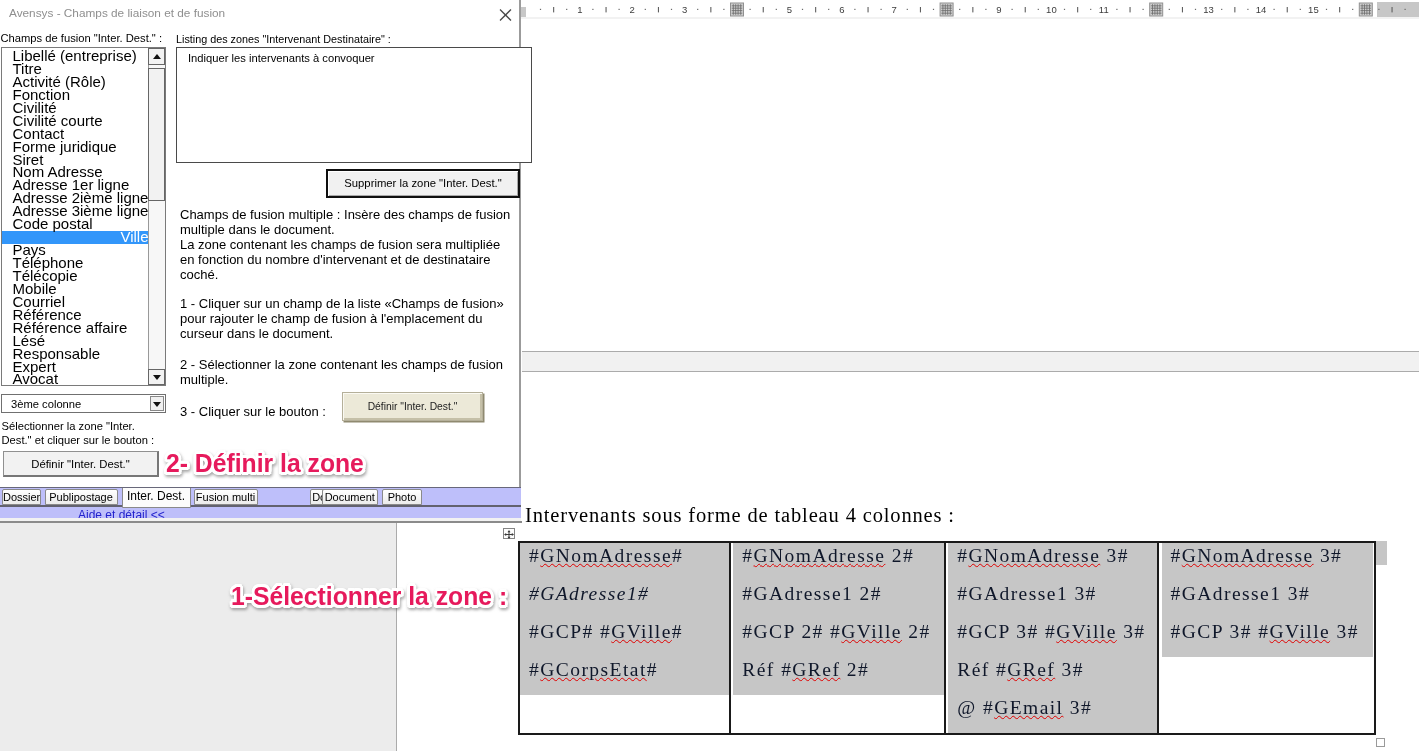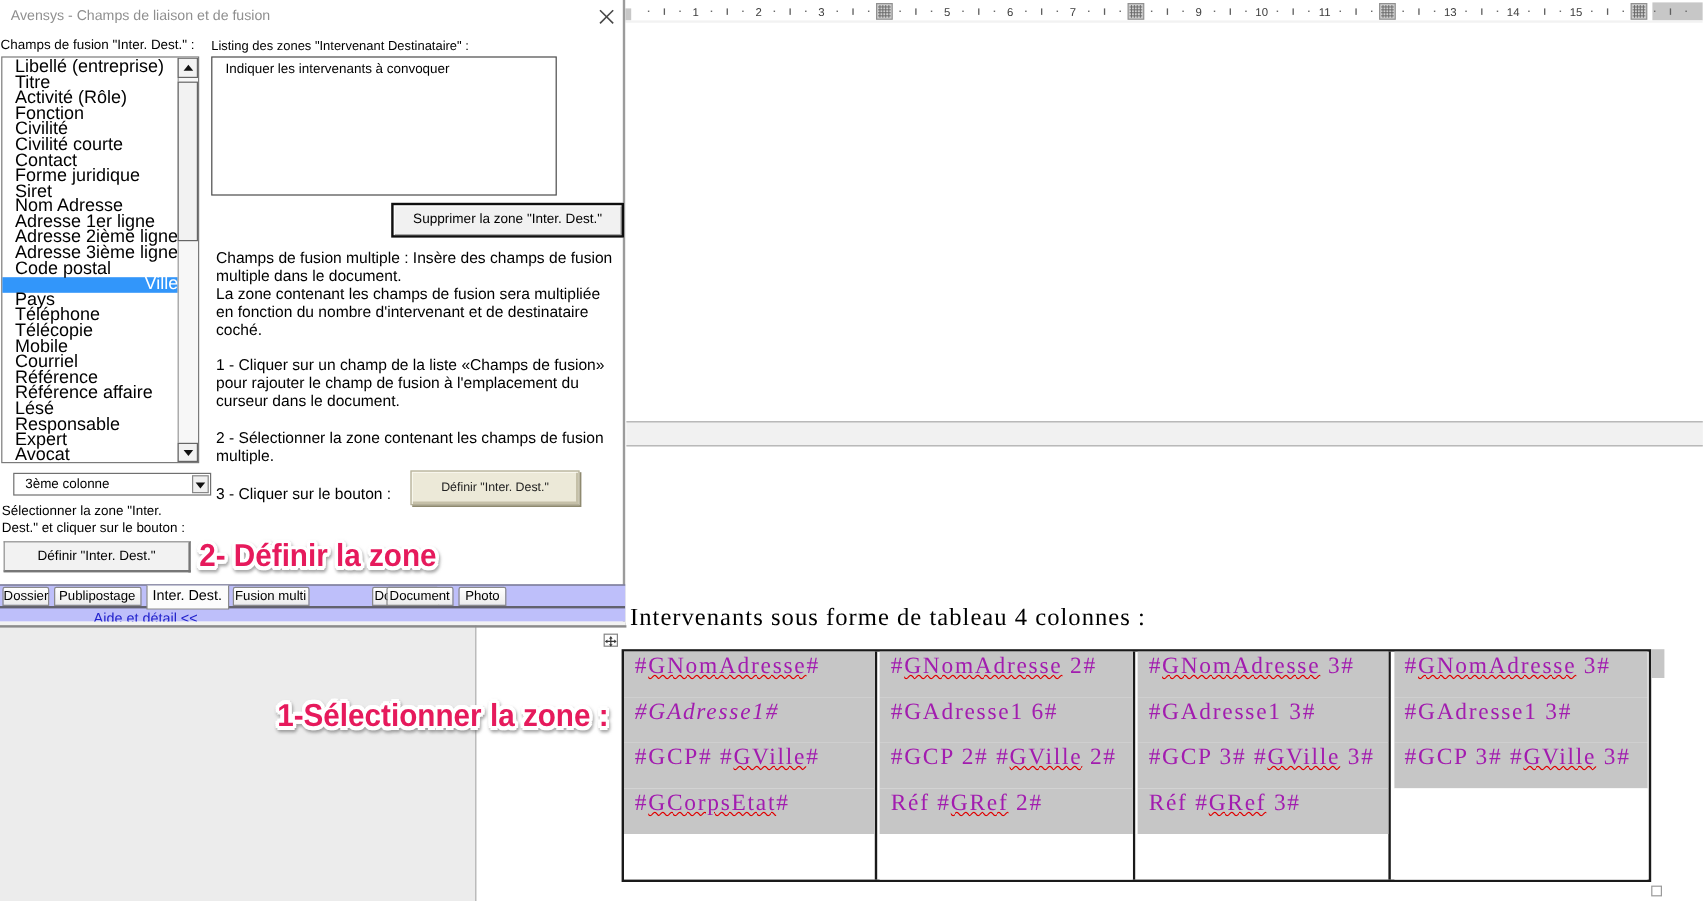--- a/index.html
+++ b/index.html
@@ -13,21 +13,21 @@
 #bl-gray { left:0; top:521px; width:396px; height:230px; background:#ececec; }
 #pageedge { left:396px; top:521px; width:1px; height:230px; background:#ababab; }
 
 #heading { left:525px; top:504px; font-family:"Liberation Serif", serif;
   font-size:20.5px; color:#000; white-space:nowrap; letter-spacing:0.85px; }
 
 
 #tbl { left:518px; top:540.5px; width:857.5px; height:194px; border:2px solid #1a1a1a; }
 .tcol { position:absolute; top:0; height:190px; }
 .tline { height:38px; font-family:"Liberation Serif", serif; font-size:19.5px;
-  line-height:26px; padding:0 0 0 9px; white-space:nowrap; color:#a21caf; letter-spacing:1.45px; }
+  line-height:26px; padding:0 0 0 9px; white-space:nowrap; color:#0f172a; letter-spacing:1.45px; }
 .sq { text-decoration:underline; text-decoration-style:wavy; text-decoration-color:#e00000;
   text-decoration-thickness:1px; text-underline-offset:1px; }
 #eorow { left:1375.5px; top:541px; width:11.5px; height:24px; background:#c6c6c6; }
 #resize { left:1375.5px; top:737.5px; width:9px; height:9px; background:#fff; border:1px solid #9a9a9a; }
 #movehandle { left:503px; top:528px; width:12px; height:11px; background:#fdfdfd; border:1px solid #848484; }
 
 
 .redann { position:absolute; font-weight:bold; font-size:26.5px; line-height:26.5px; color:#e61a5c;
   white-space:nowrap; transform:scaleX(0.933); transform-origin:0 0;
   text-shadow: -3px 0 0 #fff, 3px 0 0 #fff, 0 -3px 0 #fff, 0 3px 0 #fff,
@@ -56,33 +56,33 @@
 .sbbtn { position:absolute; left:148px; width:17px; height:17px; background:#f2f2f2; border:1px solid #666; }
 #sbup { top:48px; }
 #sbdown { top:368.5px; height:16.5px; }
 #sbthumb { position:absolute; left:148px; top:68px; width:17px; height:133px; background:#f2f2f2; border:1px solid #666; }
 .tri-up { position:absolute; left:3.5px; top:5px; width:0; height:0;
   border-left:4px solid transparent; border-right:4px solid transparent; border-bottom:5px solid #111; }
 .tri-down { position:absolute; left:3.5px; top:5px; width:0; height:0;
   border-left:4px solid transparent; border-right:4px solid transparent; border-top:5px solid #111; }
 
 
-#combo { left:11px; top:393.5px; width:164.5px; height:19.5px; background:#fff; border:1px solid #707070; }
+#combo { left:1px; top:393.5px; width:164.5px; height:19.5px; background:#fff; border:1px solid #707070; }
 #combo .txt { position:absolute; left:9px; top:3px; font-size:11.2px; }
 #combobtn { position:absolute; left:147.5px; top:1px; width:14.5px; height:15.5px;
   background:#f0f0f0; border:1px solid #888; }
 #combobtn .tri-down { left:2.5px; top:5px; border-left-width:4px; border-right-width:4px; border-top-width:5px; }
 
 
 #btnleft { left:3px; top:451px; width:156px; height:26px; background:#f2f2f2;
   border:1px solid #909090; border-right:2px solid #777; border-bottom:2px solid #777;
   font-size:11.3px; text-align:center; line-height:24px; }
 
 
-#listing { left:176px; top:47px; width:288px; height:115.5px; background:#fff; border:1px solid #4a4a4a; }
+#listing { left:176px; top:47px; width:356px; height:115.5px; background:#fff; border:1px solid #4a4a4a; }
 #listing .txt { position:absolute; left:11px; top:4px; font-size:11.2px; }
 
 
 #btnsup { left:326px; top:169px; width:194px; height:29px; background:#f1f1f1;
   border:2px solid #0f0f0f; font-size:11.3px; text-align:center; line-height:25px;
   box-shadow: inset 1px 1px 0 #fff, inset -1px -1px 0 #a8a8a8; }
 
 .instr { position:absolute; left:180px; font-size:13px; line-height:15.1px; color:#000; }
 
 
@@ -235,30 +235,31 @@
 
 <div class="abs" id="tbl">
     <div class="tcol" style="left:0.0px;width:211.3px;border-right:2px solid #1a1a1a;">
       <div class="tline" style="background:#c6c6c6;">#<span class="sq">GNomAdresse</span>#</div>
       <div class="tline" style="background:#c6c6c6;font-style:italic;">#GAdresse1#</div>
       <div class="tline" style="background:#c6c6c6;">#GCP# #<span class="sq">GVille</span>#</div>
       <div class="tline" style="background:#c6c6c6;">#<span class="sq">GCorpsEtat</span>#</div>
     </div>
     <div class="tcol" style="left:213.3px;width:212.9px;border-right:2px solid #1a1a1a;">
       <div class="tline" style="background:#c6c6c6;">#<span class="sq">GNomAdresse</span> 2#</div>
-      <div class="tline" style="background:#c6c6c6;">#GAdresse1 6#</div>
+      <div class="tline" style="background:#c6c6c6;">#GAdresse1 2#</div>
       <div class="tline" style="background:#c6c6c6;">#GCP 2# #<span class="sq">GVille</span> 2#</div>
       <div class="tline" style="background:#c6c6c6;">Réf #<span class="sq">GRef</span> 2#</div>
       <div class="tline" style="background:#ffffff;"></div>
     </div>
     <div class="tcol" style="left:428.2px;width:211.3px;border-right:2px solid #1a1a1a;">
       <div class="tline" style="background:#c6c6c6;">#<span class="sq">GNomAdresse</span> 3#</div>
       <div class="tline" style="background:#c6c6c6;">#GAdresse1 3#</div>
       <div class="tline" style="background:#c6c6c6;">#GCP 3# #<span class="sq">GVille</span> 3#</div>
       <div class="tline" style="background:#c6c6c6;">Réf #<span class="sq">GRef</span> 3#</div>
+      <div class="tline" style="background:#c6c6c6;">@ #<span class="sq">GEmail</span> 3#</div>
     </div>
     <div class="tcol" style="left:641.5px;width:211.5px;">
       <div class="tline" style="background:#c6c6c6;">#<span class="sq">GNomAdresse</span> 3#</div>
       <div class="tline" style="background:#c6c6c6;">#GAdresse1 3#</div>
       <div class="tline" style="background:#c6c6c6;">#GCP 3# #<span class="sq">GVille</span> 3#</div>
       <div class="tline" style="background:#ffffff;"></div>
       <div class="tline" style="background:#ffffff;"></div>
     </div>
   </div>
 <div class="abs" id="eorow"></div>

